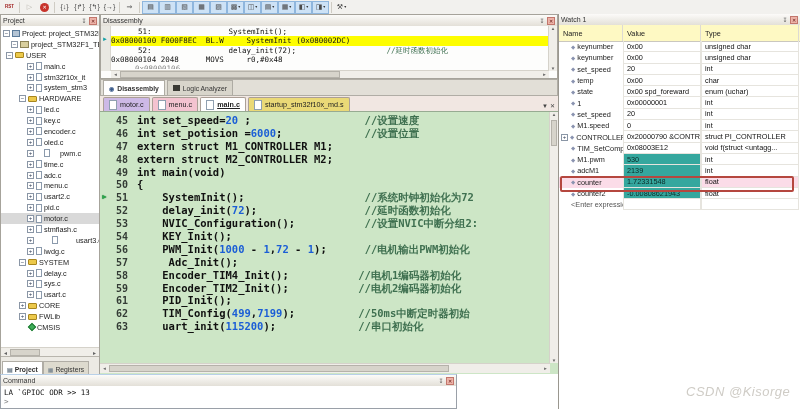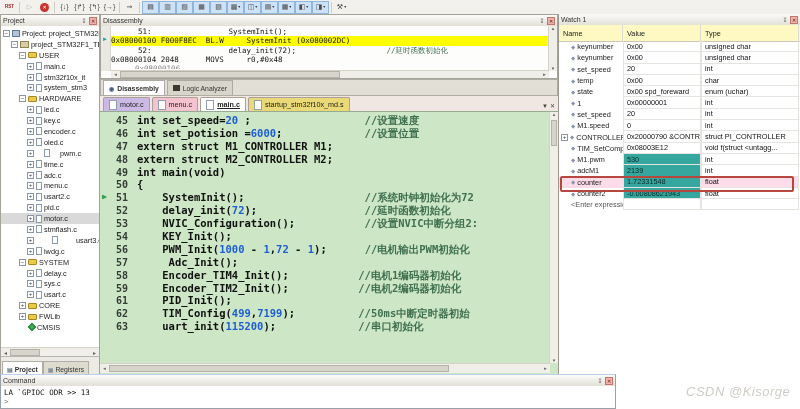--- a/index.html
+++ b/index.html
@@ -105,21 +105,21 @@
   .wname{padding-left:12px;gap:2px;}
   .wname.haskid{padding-left:2px;}
   .wval,.wtype{border:1px solid #e6e4de;border-top:none;padding-left:3px;color:#111;}
   .wval.chg{background:#35a79e;color:#0b2b29;}
   .wdiamond{color:#8a93b0;font-size:5.5px;flex:none;}
   .wexp{flex:none;width:7px;height:7px;border:1px solid #8a96a6;background:#fff;color:#33415a;
         display:inline-flex;align-items:center;justify-content:center;font-size:6px;line-height:5px;box-sizing:border-box;}
   .wrow .pinkbg{background:#fbdce8;}
   #wannot{position:absolute;left:1px;width:230px;height:12.5px;border:2px solid #b5473f;border-radius:2px;pointer-events:none;}
   
-  #command-panel{left:0;top:374px;width:616px;height:35px;border:1px solid #9aa0a8;border-top:1px solid #b8d0e8;
+  #command-panel{left:0;top:374px;width:457px;height:35px;border:1px solid #9aa0a8;border-top:1px solid #b8d0e8;
                  background:#000000;box-sizing:border-box;}
   #cmd-body{position:absolute;left:0;right:0;top:11px;bottom:0;background:#fff;
             font:7.5px "DejaVu Sans Mono",monospace;padding:2px 0 0 3px;color:#111;}
   #cmd-prompt{color:#888;}
   
   #watermark{left:686px;top:384px;font-size:13px;color:#cfccc6;letter-spacing:.5px;font-style:italic;}
 </style>
 </head>
 <body>
 
@@ -210,21 +210,21 @@
       <div class="trow" style="padding-left: 2px;">
         <span class="exp">−</span>
         <span class="ico chip"></span>
         <span class="tlabel">Project: project_STM32F</span>
       </div>
       <div class="trow" style="padding-left: 10px;">
         <span class="exp">−</span>
         <span class="ico target"></span>
         <span class="tlabel">project_STM32F1_TB</span>
       </div>
-      <div class="trow" style="padding-left: 18px;">
+      <div class="trow" style="padding-left: 5px;">
         <span class="exp">−</span>
         <span class="ico folder"></span>
         <span class="tlabel">USER</span>
       </div>
       <div class="trow" style="padding-left: 26px;">
         <span class="exp">+</span>
         <span class="ico file"></span>
         <span class="tlabel">main.c</span>
       </div>
       <div class="trow" style="padding-left: 26px;">

